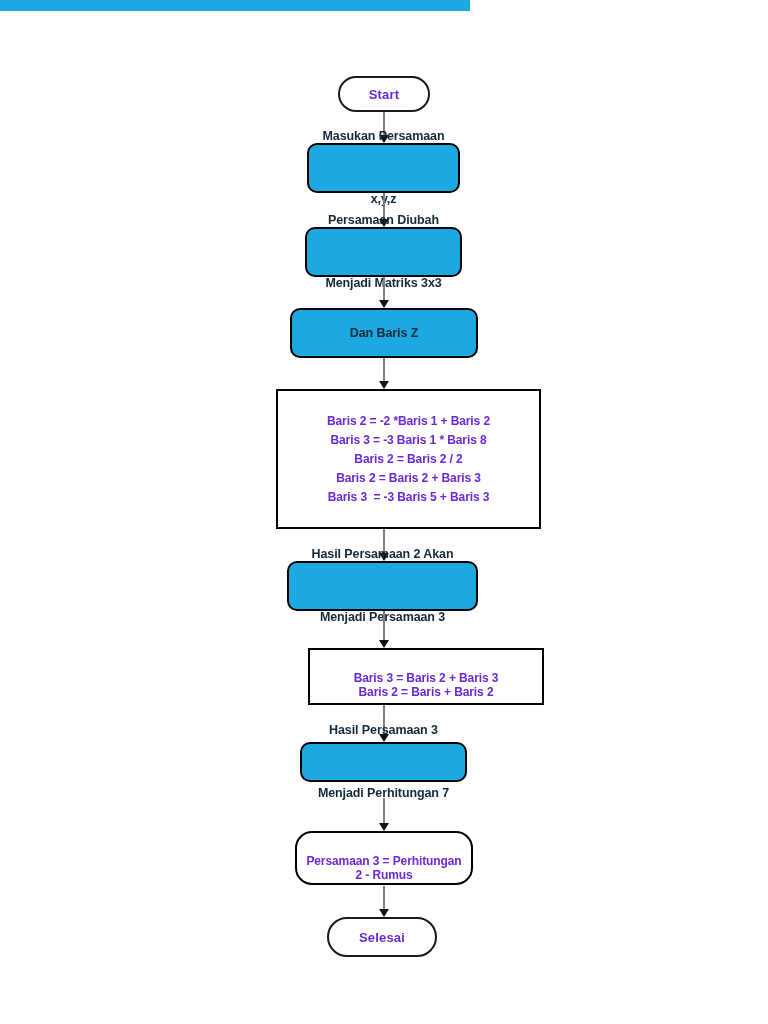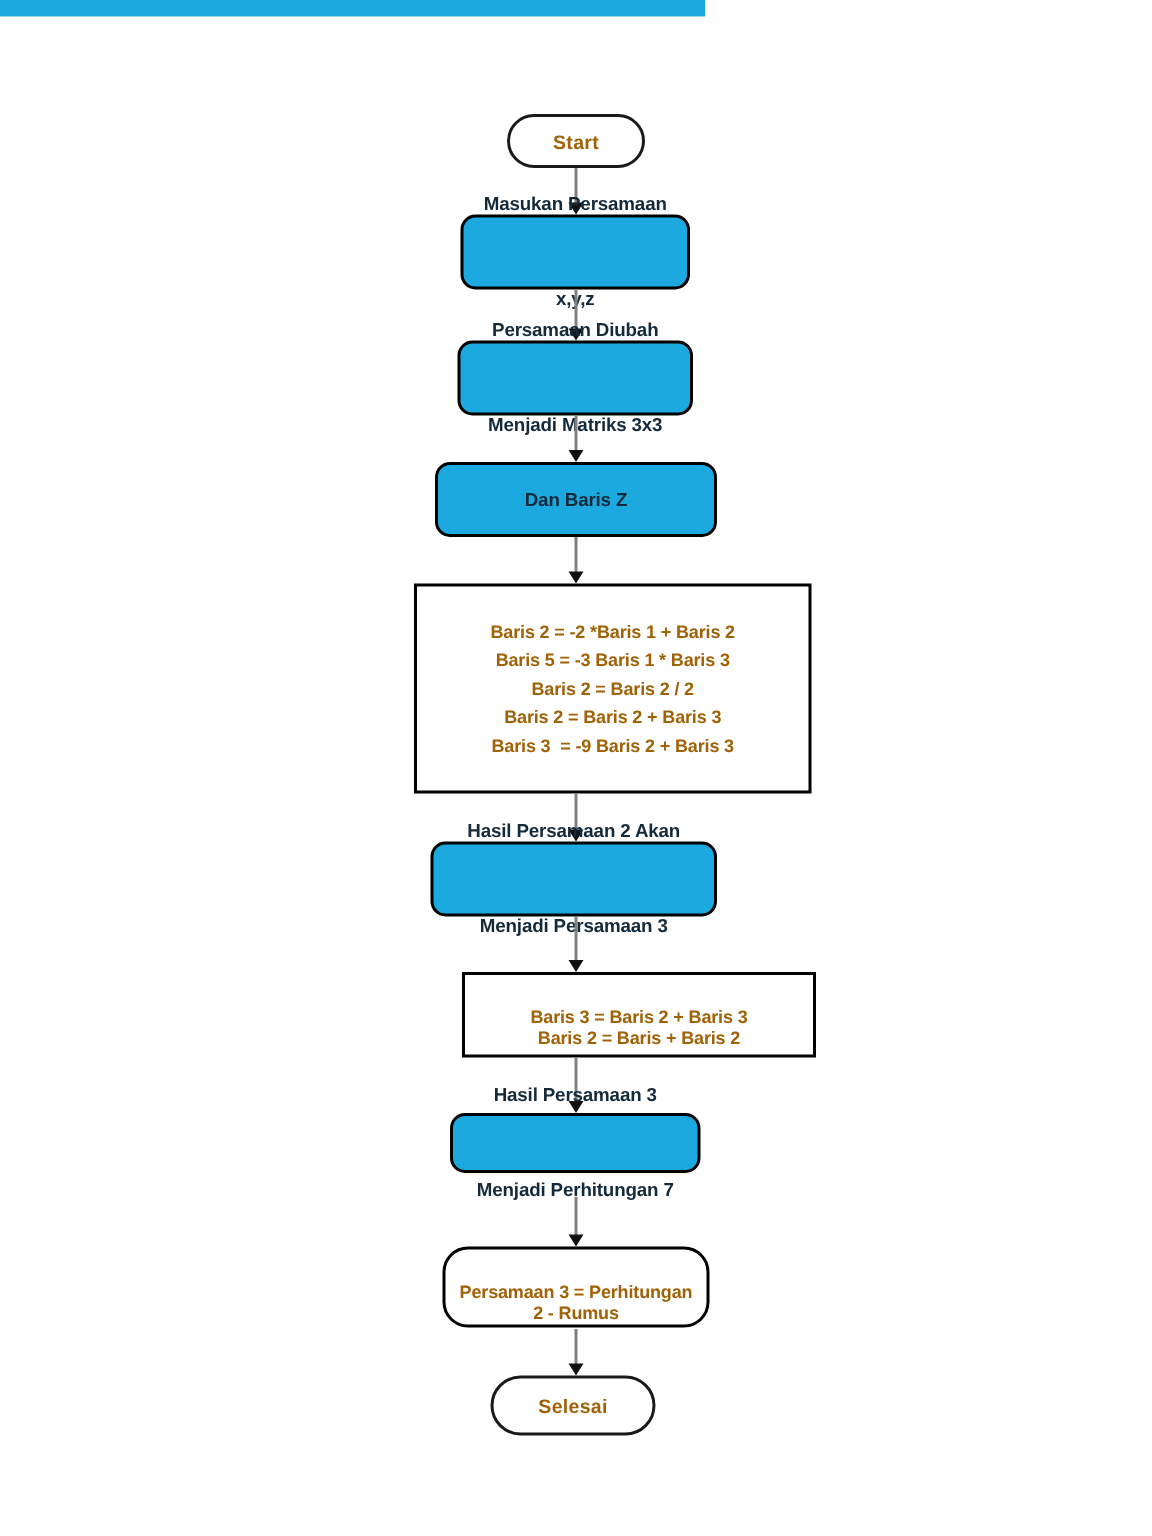--- a/index.html
+++ b/index.html
@@ -6,21 +6,21 @@
   body{
     width:768px;height:1024px;background:#ffffff;position:relative;
     font-family:"Liberation Sans",sans-serif;overflow:hidden;
   }
   .page{position:absolute;inset:0;background:#ffffff;}
   .progress{position:absolute;left:0;top:0;width:470px;height:11px;background:#1CA9E0;}
 
   .node{
     position:absolute;box-sizing:border-box;
     display:flex;flex-direction:column;align-items:center;justify-content:center;
-    text-align:center;font-weight:bold;color:#a16207;
+    text-align:center;font-weight:bold;color:#6d28d9;
   }
   .node .line{display:block;white-space:pre;}
 
   .terminator{
     background:#ffffff;border:2px solid #1a1a1a;border-radius:20px;
     font-size:13px;letter-spacing:.2px;
   }
   .process-cyan{
     background:#1CA9E0;border:2px solid #000000;border-radius:10px;
     color:#14293a;font-size:12.5px;line-height:19px;letter-spacing:-.1px;gap:44px;
@@ -98,24 +98,24 @@
       <span class="line">Dan Baris Z</span>
     </div>
 
     <div class="arrow" id="a4">
       <i class="stem"></i>
       <i class="head"></i>
     </div>
 
     <div class="node process-plain" id="n-w1">
       <span class="line">Baris 2 = -2 *Baris 1 + Baris 2</span>
-      <span class="line">Baris 5 = -3 Baris 1 * Baris 3</span>
+      <span class="line">Baris 3 = -3 Baris 1 * Baris 8</span>
       <span class="line">Baris 2 = Baris 2 / 2</span>
       <span class="line">Baris 2 = Baris 2 + Baris 3</span>
-      <span class="line">Baris 3  = -9 Baris 2 + Baris 3</span>
+      <span class="line">Baris 3  = -3 Baris 5 + Baris 3</span>
     </div>
 
     <div class="arrow" id="a5">
       <i class="stem"></i>
       <i class="head"></i>
     </div>
 
     <div class="node process-cyan" id="n-c4">
       <span class="line">Hasil Persamaan 2 Akan</span>
       <span class="line">Menjadi Persamaan 3</span>

